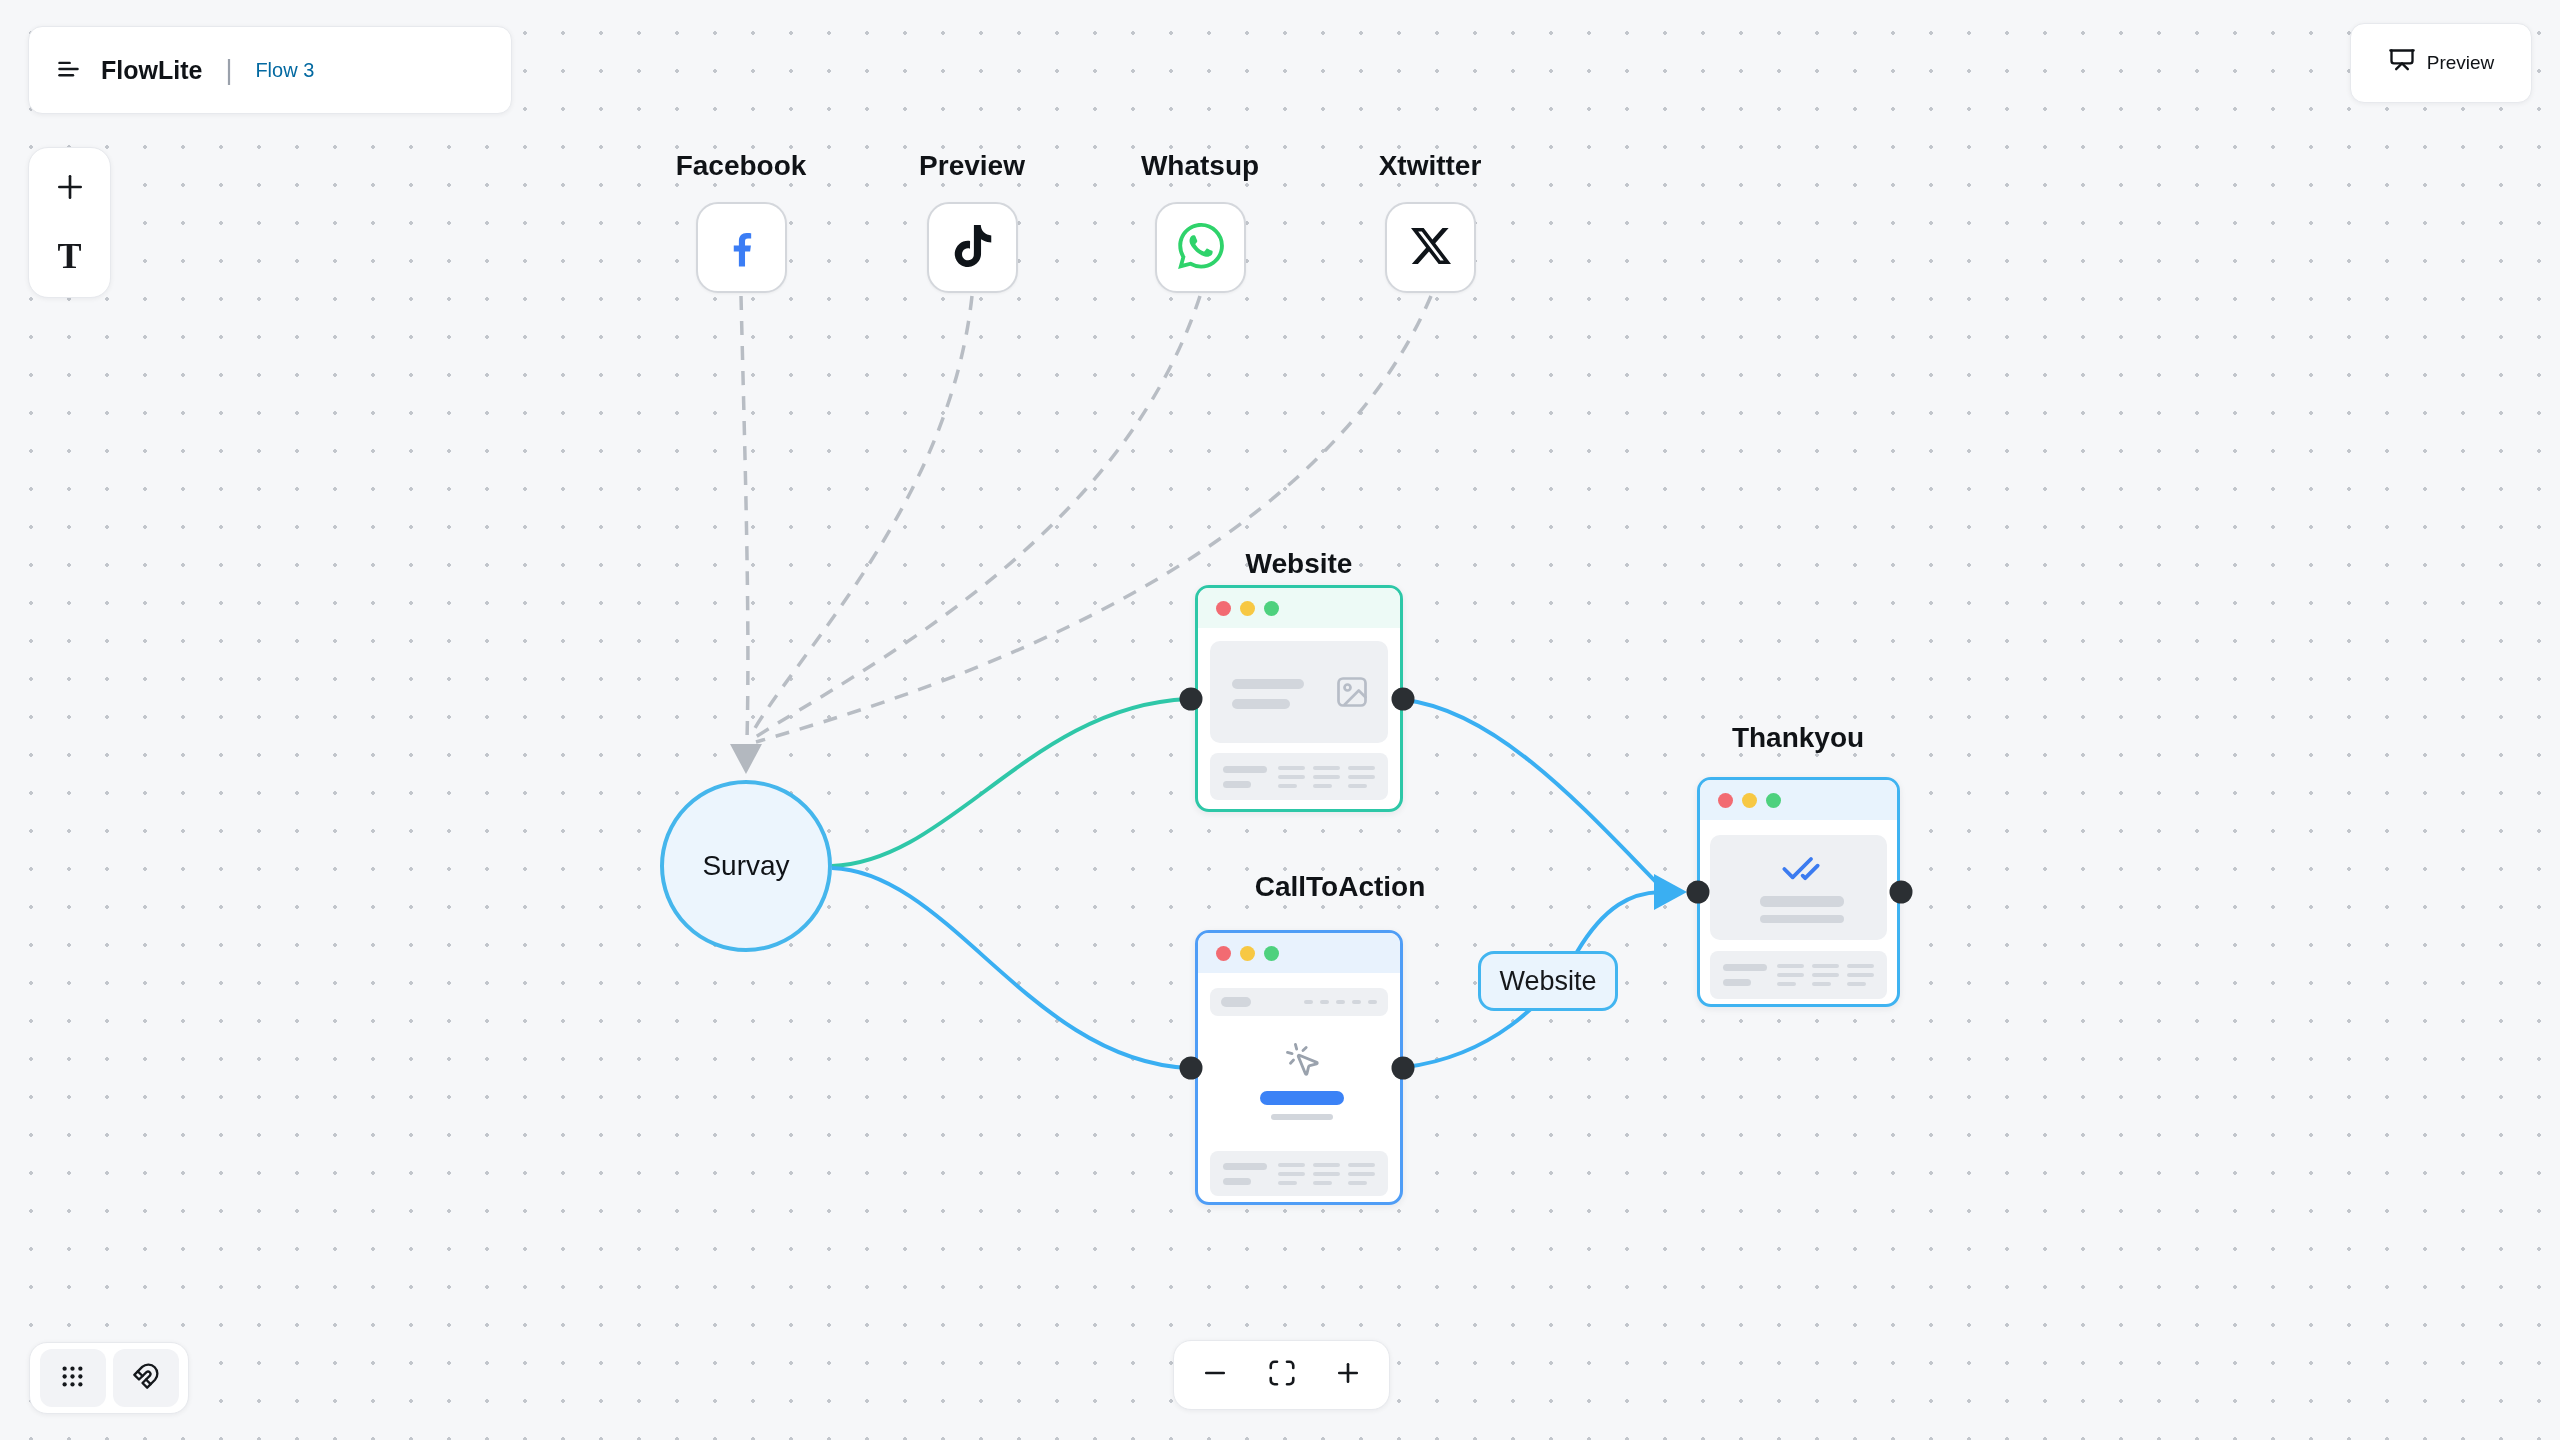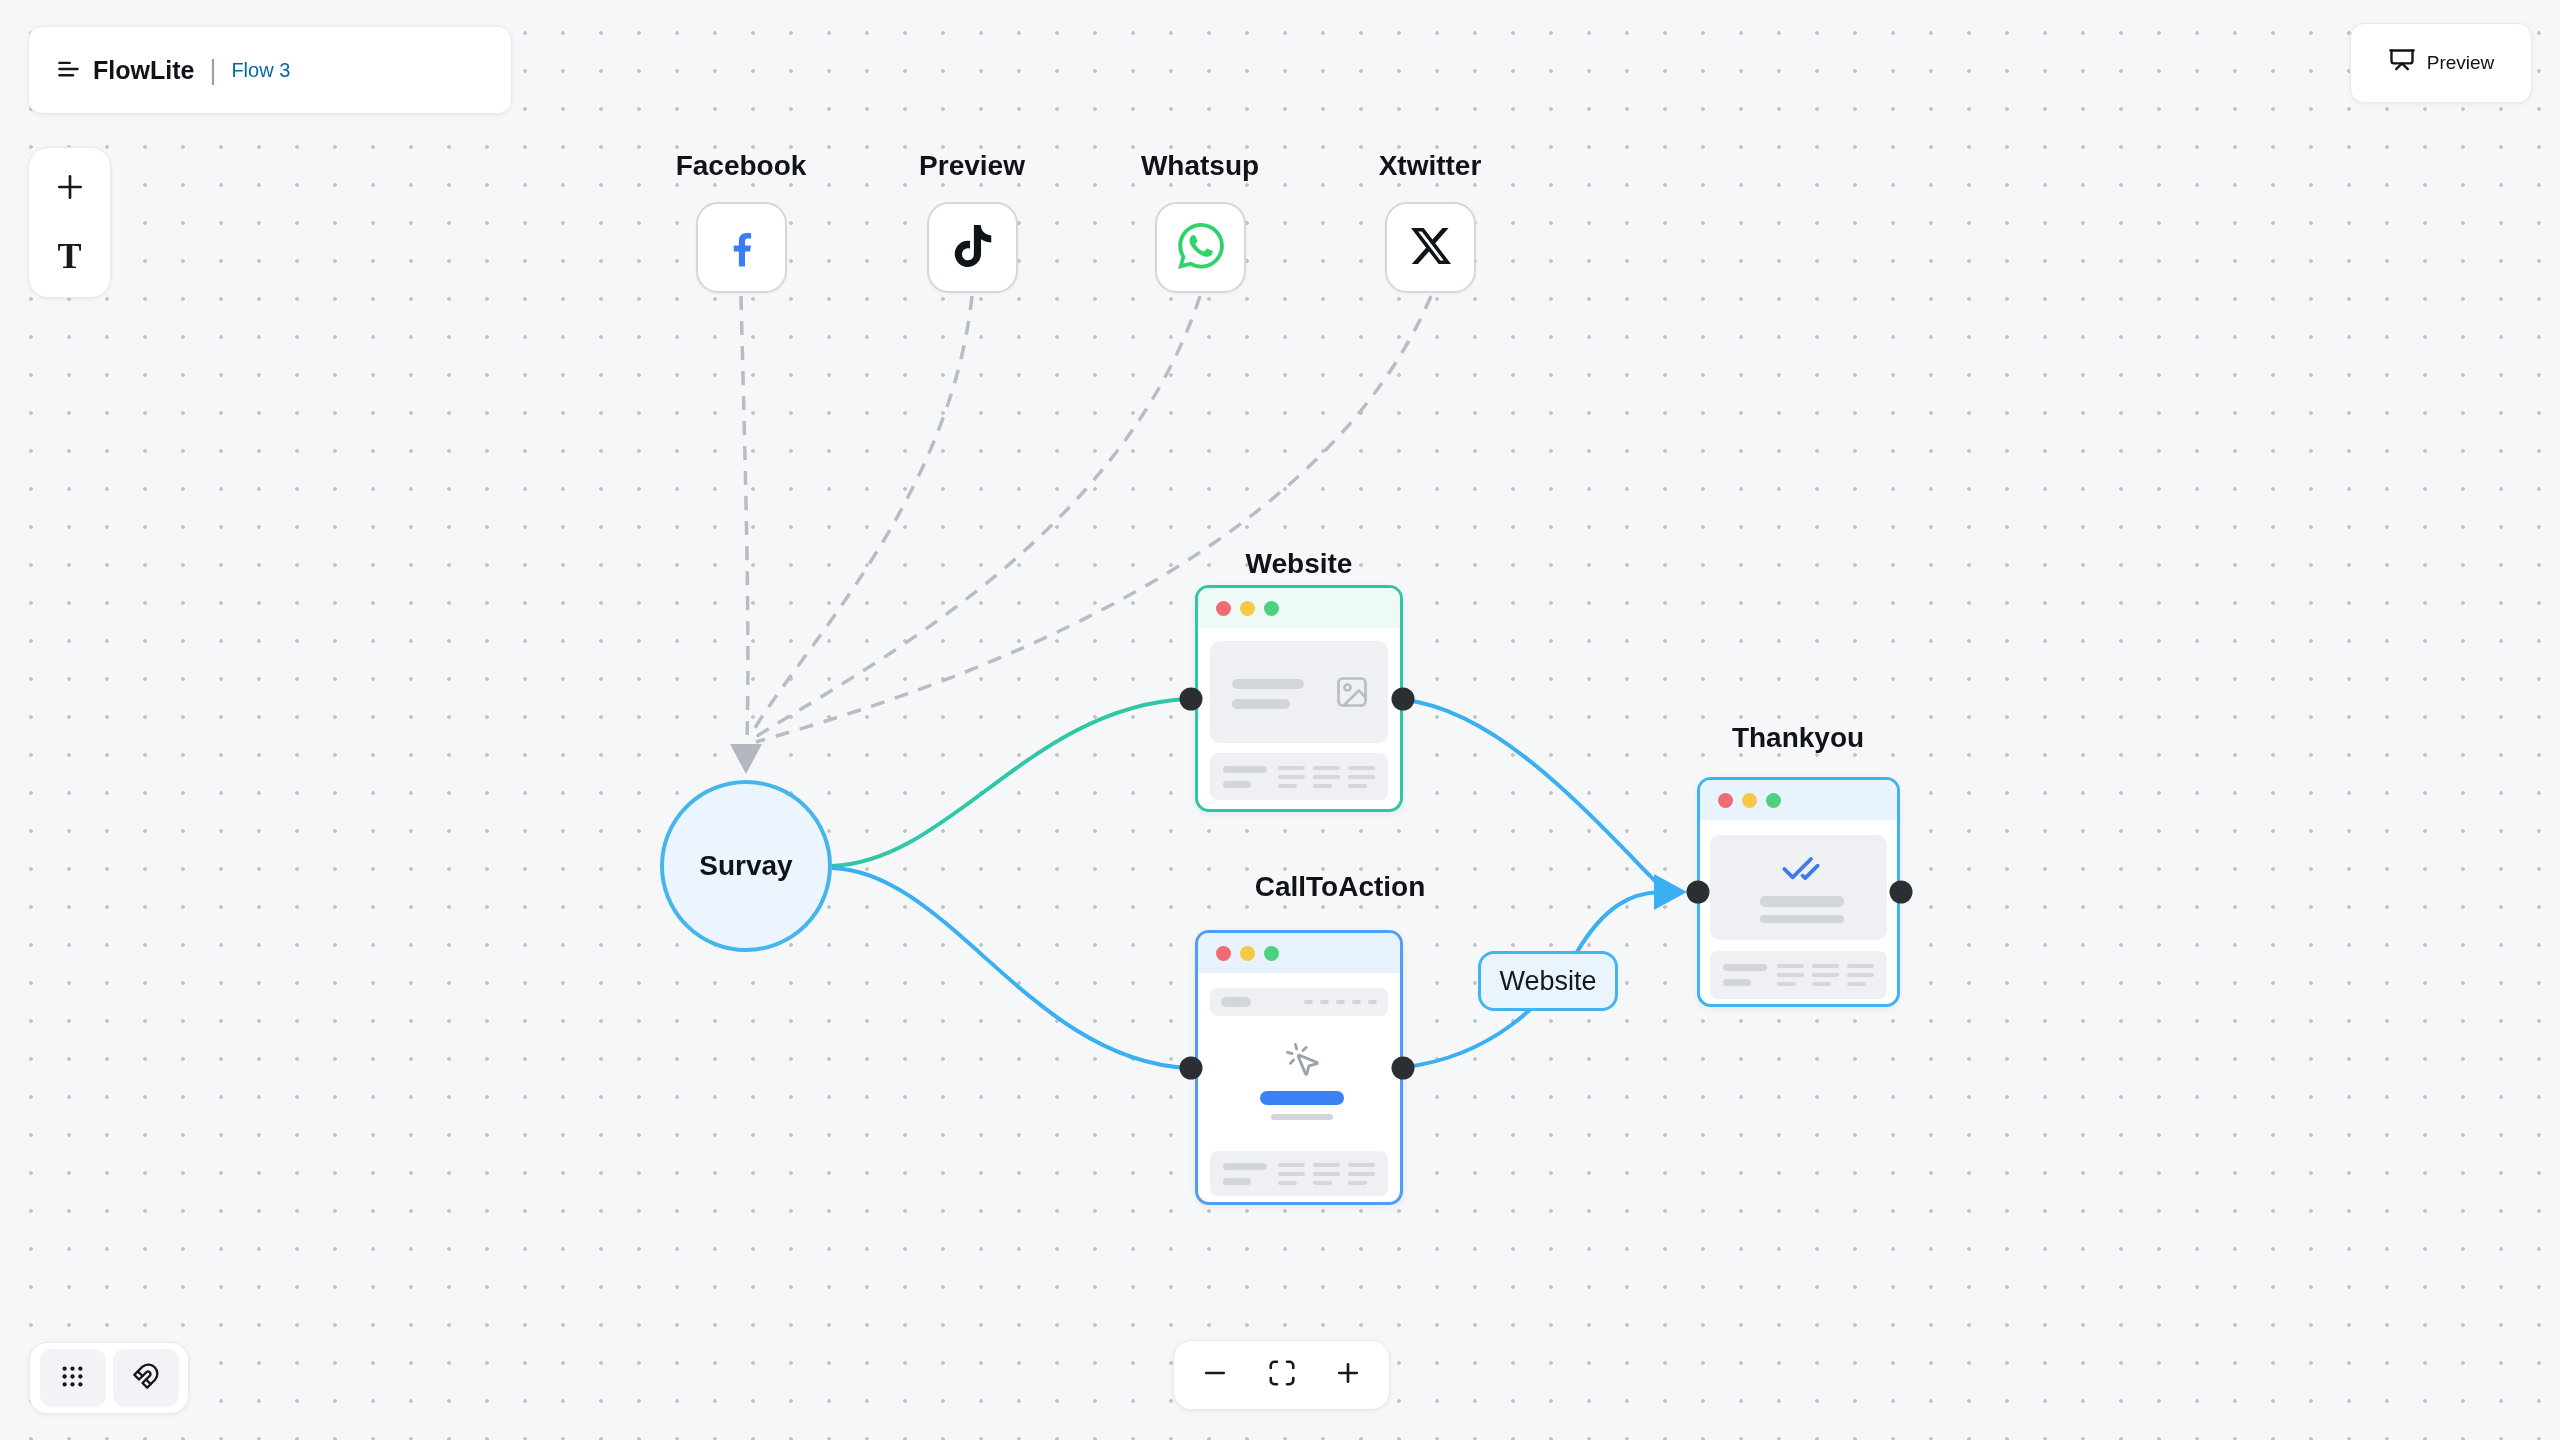--- a/index.html
+++ b/index.html
@@ -5,21 +5,21 @@
   html,body{margin:0;padding:0;background:#e9eaee;}
   *{box-sizing:border-box;font-family:"Liberation Sans","DejaVu Sans",sans-serif;}
   .canvas{position:relative;width:2560px;height:1440px;overflow:hidden;background:#f6f7f9;
     background-image:radial-gradient(circle,#c2c6cc 1.7px,transparent 1.9px);
     background-size:38px 38px;background-position:12px 14px;}
   svg.layer{position:absolute;left:0;top:0;width:2560px;height:1440px;pointer-events:none;}
   .under{z-index:1}.over{z-index:3}
 
   .panel{position:absolute;background:#fff;border:1.5px solid #e7e9ed;border-radius:14px;
     box-shadow:0 1px 5px rgba(20,24,31,.06);z-index:4;}
-  .hdr{left:28px;top:26px;width:484px;height:88px;display:flex;align-items:center;padding-left:26px;gap:11px;}
+  .hdr{left:28px;top:26px;width:484px;height:88px;display:flex;align-items:center;padding-left:26px;gap:19px;}
   .hdr .app{font-weight:700;font-size:25px;color:#101317;}
   .hdr .sep{font-size:27px;color:#9aa1ab;font-weight:300;margin:0 4px;}
   .hdr .flow{font-size:20px;color:#0369a1;}
 
   .toolbar{left:28px;top:147px;width:83px;height:151px;border-radius:20px;display:flex;
     flex-direction:column;align-items:center;justify-content:space-evenly;}
   .tbtn{width:54px;height:54px;display:flex;align-items:center;justify-content:center;border-radius:10px;cursor:pointer;}
   .tglyph{font-family:"Liberation Serif","DejaVu Serif",serif;font-size:36px;font-weight:700;color:#17191d;line-height:1;}
 
   .preview{left:2350px;top:23px;width:182px;height:80px;display:flex;align-items:center;
@@ -27,21 +27,21 @@
   .preview span.lbl{font-size:19px;font-weight:500;color:#101317;}
 
   .icon-card{position:absolute;width:91px;height:91px;background:#fff;border:2.5px solid #d4d7dc;
     border-radius:22px;display:flex;align-items:center;justify-content:center;z-index:2;
     box-shadow:0 1px 3px rgba(0,0,0,.05);}
   .node-label{position:absolute;transform:translateX(-50%);font-weight:700;font-size:28px;
     color:#101317;white-space:nowrap;z-index:2;}
 
   .survay{position:absolute;left:660px;top:780px;width:172px;height:172px;border-radius:50%;
     background:#ecf5fd;border:4px solid #45b6ec;display:flex;align-items:center;justify-content:center;z-index:2;}
-  .survay span{font-weight:700;font-size:28px;color:#101317;}
+  .survay span{font-weight:400;font-size:28px;color:#101317;}
 
   .bcard{position:absolute;background:#fff;border-radius:14px;z-index:2;box-shadow:0 2px 7px rgba(20,30,40,.07);}
   .bhead{position:absolute;top:0;left:0;right:0;height:40px;border-radius:10px 10px 0 0;
     display:flex;align-items:center;gap:9px;padding-left:18px;}
   .wdot{width:15px;height:15px;border-radius:50%;}
   .blk{position:absolute;left:12px;right:12px;background:#eef0f3;border-radius:10px;}
   .bar{background:#d2d6dc;border-radius:5px;}
   .footblk{display:flex;align-items:center;justify-content:space-between;padding:0 13px;border-radius:8px;}
   .fcol{display:flex;flex-direction:column;gap:8px;}
   .minis{display:flex;gap:8px;}

